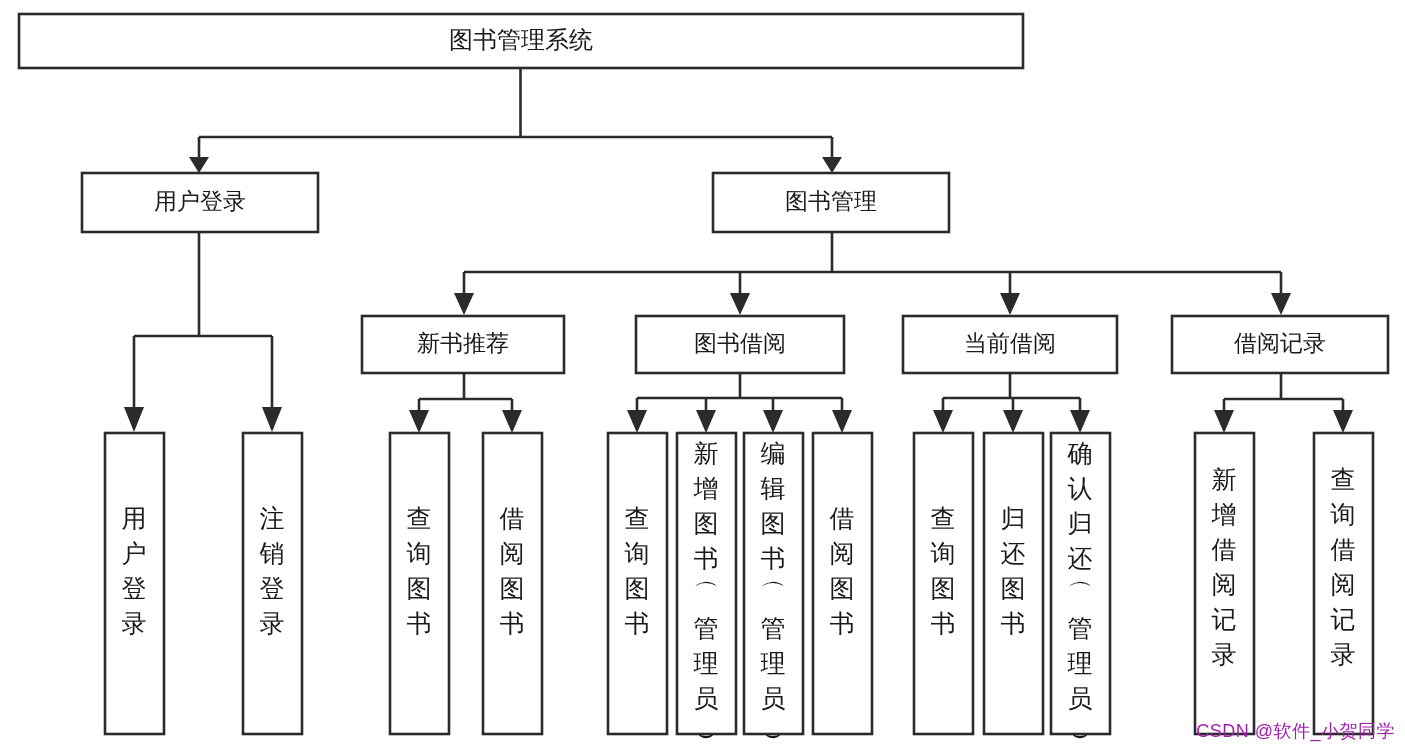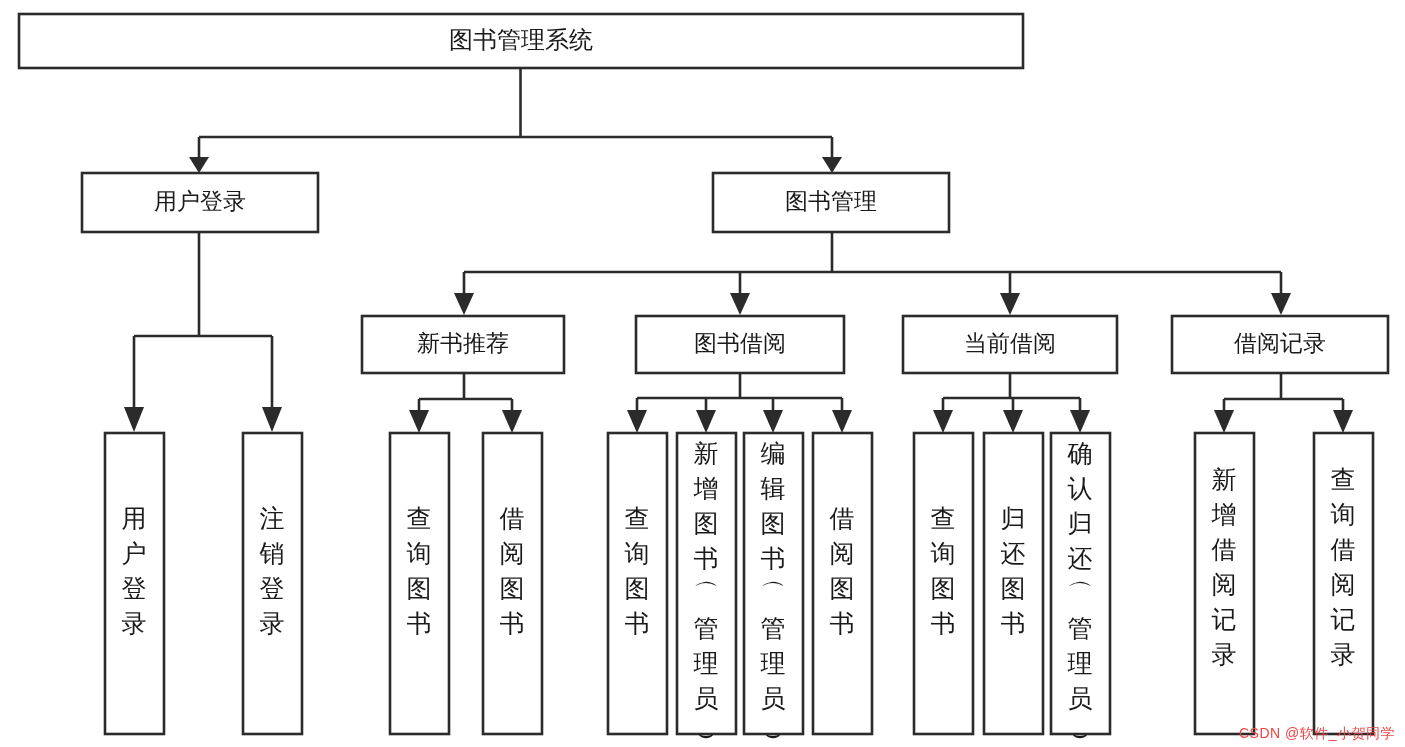--- a/index.html
+++ b/index.html
@@ -60,22 +60,22 @@
     fill: #1a1a1a;
     font-family: "Liberation Sans", "DejaVu Sans", sans-serif;
     font-size: 25px;
     text-anchor: middle;
   }
   .watermark {
     position: absolute;
     right: 10px;
     bottom: 4px;
     font-family: "Liberation Sans", "DejaVu Sans", sans-serif;
-    font-size: 14px;
-    color: #ef4444;
+    font-size: 18px;
+    color: #a21caf;
     letter-spacing: 0.5px;
     white-space: nowrap;
     pointer-events: none;
     user-select: none;
   }
 </style>
 </head>
 <body>
 
 <div id="diagram-root">

